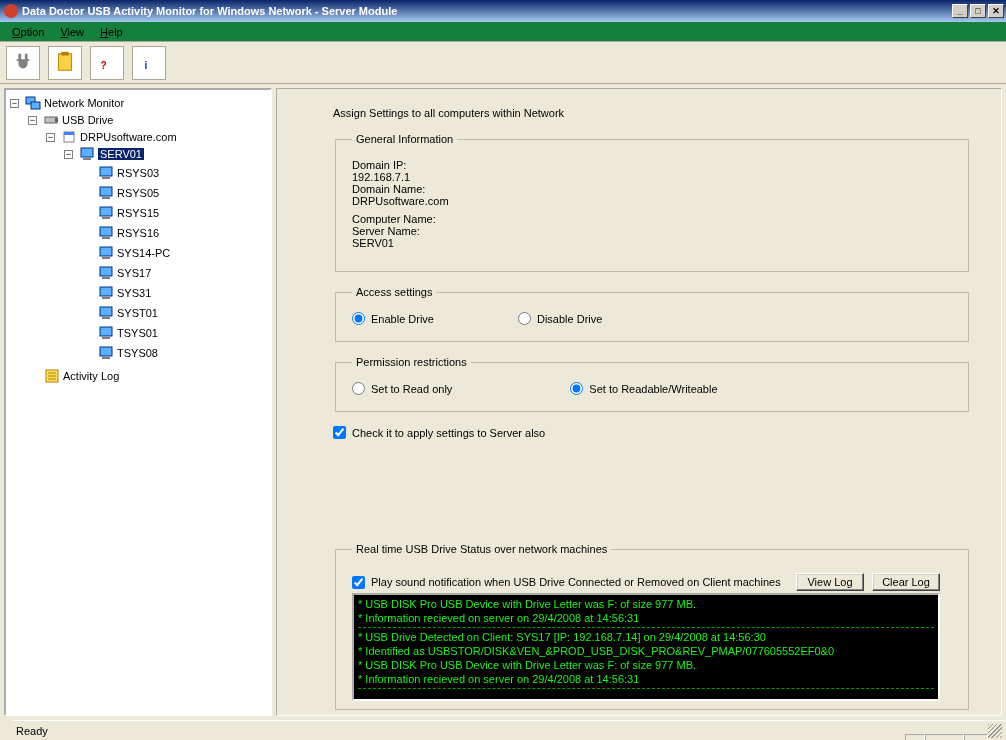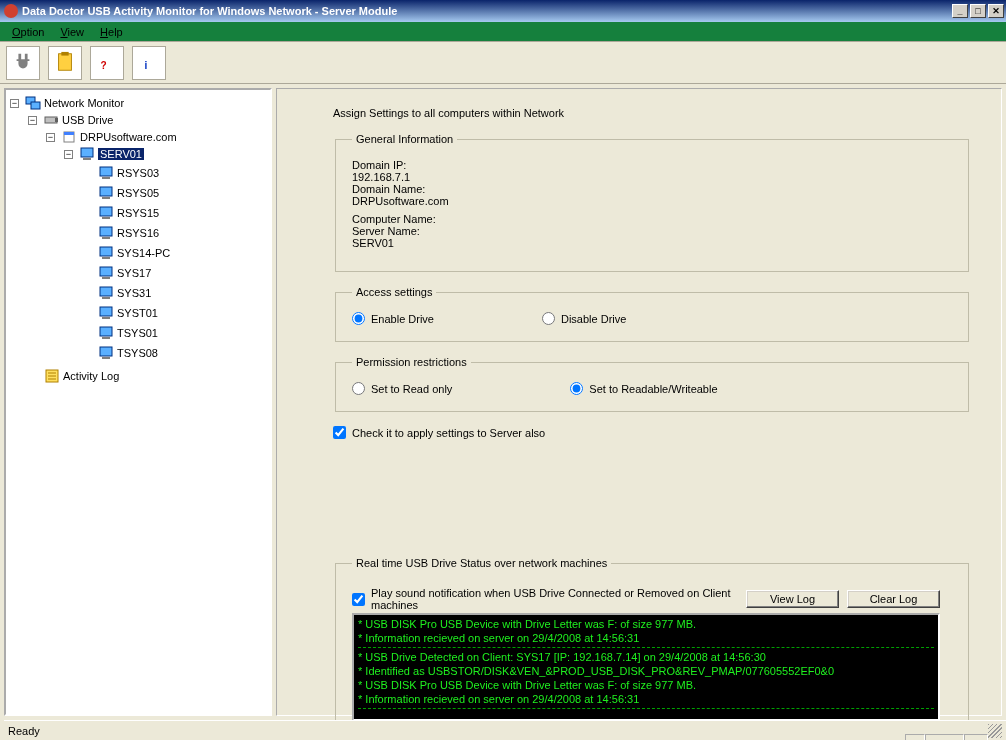--- a/index.html
+++ b/index.html
@@ -42,35 +42,35 @@
 
 .info-row { display:flex; margin-bottom:6px;flex-direction:column; }
 .info-lbl { width:120px; }
 .info-val { width:180px; }
 .info-lbl2 { width:110px; }
 
 label.radio, label.chk { display:inline-flex; align-items:center; gap:6px; }
 input[type=radio], input[type=checkbox] { margin:0; }
 
 .btn { background:#ece9d8; border:1px solid #404040; border-top-color:#fff; border-left-color:#fff; box-shadow: inset -1px -1px #808080, inset 1px 1px #d4d0c8; padding: 3px 0; width:120px; text-align:center; cursor:default;}
-.btn.small { width:93px; padding:2px 0;}
+.btn.small { width:68px; padding:2px 0;}
 
 
 .logbox { background:#000; border:2px inset #fff; height:108px; overflow-y:scroll; padding:2px 4px; color:#1ff01f; font-size:11px; }
 .logbox .entry { padding:1px 0; }
 .logbox .divider { border-bottom:1px dashed #00a000; margin:2px 0; }
 
 
-.statusbar { position:fixed; bottom:0; left:4px; right:0; height:20px; background:#ece9d8; border-top:1px solid #fff; display:flex; align-items:center; padding:0 4px; }
+.statusbar { position:fixed; bottom:0; left:12px; right:0; height:20px; background:#ece9d8; border-top:1px solid #fff; display:flex; align-items:center; padding:0 4px; }
 .statusbar .cell { border:1px inset #fff; padding:12px 6px;margin-top:45px; }
 .statusbar .spacer { flex:1; }
 .statusbar .grip { width:14px; height:14px; background: repeating-linear-gradient(135deg,#999,#999 1px,transparent 1px,transparent 3px);}
 
 .heading { margin-bottom:14px; }
-.access-opts, .perm-opts { display:flex; gap:108px; }
+.access-opts, .perm-opts { display:flex; gap:84px; }
 .perm-opts { gap:118px;align-items:flex-end; }
 .logheader { display:flex; align-items:center; margin:4px 0 2px 0; gap:8px;}
 .logheader .chk { flex:1; }
 </style>
 </head>
 <body>
 
 <div class="titlebar">
   <span class="tb-icon"></span>
   <span class="tb-title">Data Doctor USB Activity Monitor for Windows Network - Server Module</span>
@@ -330,21 +330,21 @@
             <input type="radio" name="perm" style="">
             <span>Set to Read only</span>
           </label>
         <label class="radio">
             <input type="radio" name="perm" checked="" style="">
             <span>Set to Readable/Writeable</span>
           </label>
       </div>
     </fieldset>
 
-    <label class="chk" style="margin-bottom:28px;display:inline-flex;">
+    <label class="chk" style="margin-bottom:14px;display:inline-flex;">
       <input type="checkbox" checked="" style="">
       <span>Check it to apply settings to Server also</span>
     </label>
 
     <div style="height:90px"></div>
 
     <fieldset style="padding-bottom:8px;">
       <legend>Real time USB Drive Status over network machines</legend>
       <div class="logheader">
         <label class="chk">

